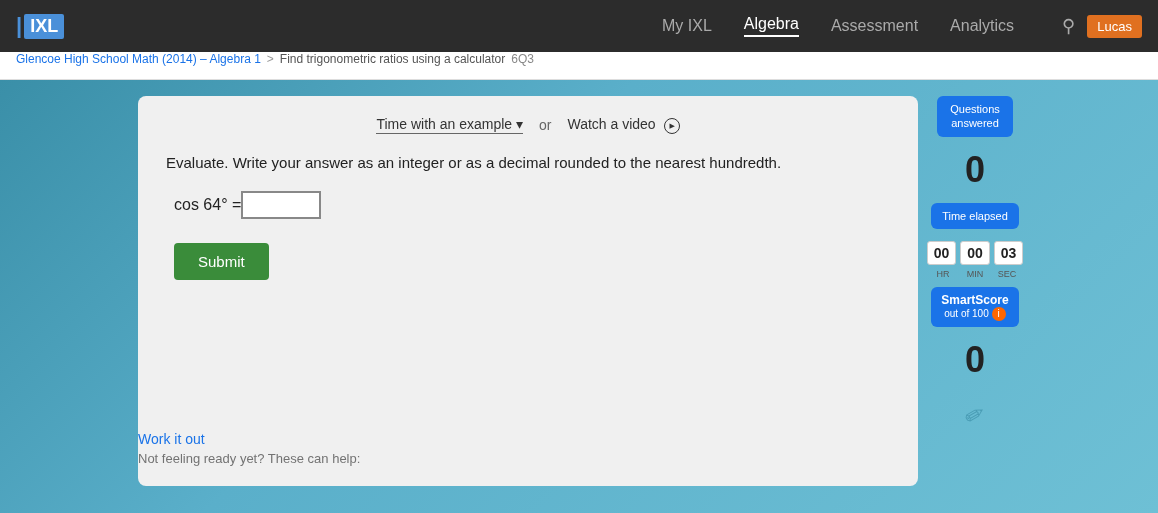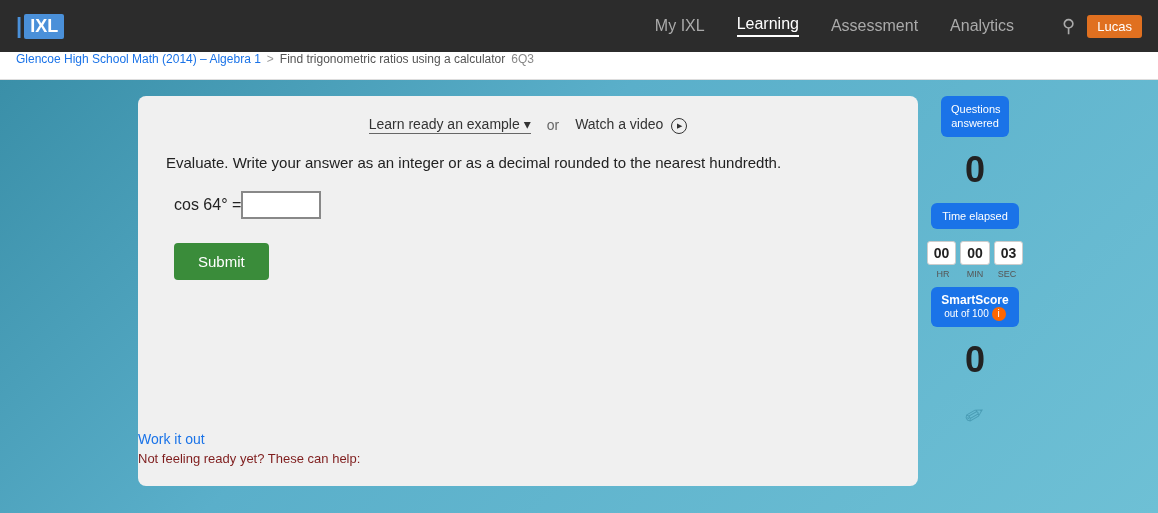--- a/index.html
+++ b/index.html
@@ -210,41 +210,41 @@
       left: 0;
       right: 0;
       text-align: left;
     }
     .work-it-out {
       color: #1a73e8;
       font-size: 14px;
       cursor: pointer;
     }
     .not-ready-text {
-      color: #7f1d1d;
+      color: #737373;
       font-size: 13px;
       margin-top: 4px;
     }
 
     
     .right-panel {
       width: 90px;
       display: flex;
       flex-direction: column;
       gap: 8px;
       align-items: center;
     }
 
     .questions-answered-box {
       background: #1a73e8;
       color: white;
       border-radius: 6px;
       padding: 6px 10px;
       text-align: center;
-      width: 68px;
+      width: 76px;
     }
     .qa-label {
       font-size: 11px;
       line-height: 1.3;
     }
 
     .score-number {
       font-size: 36px;
       font-weight: bold;
       color: #222;
@@ -346,42 +346,42 @@
 <body>
 
 <div class="header">
   <div class="logo">
     <span class="logo-bracket">|</span>
     <span class="logo-ixl">IXL</span>
   </div>
   <div class="nav-spacer"></div>
   <div class="nav-links">
     <span class="nav-link">My IXL</span>
-    <span class="nav-link active">Learning</span>
+    <span class="nav-link active">Algebra</span>
     <span class="nav-link">Assessment</span>
     <span class="nav-link">Analytics</span>
   </div>
   <div class="header-right">
     <button class="search-icon-btn">⚲</button>
     <span class="user-avatar">Lucas</span>
   </div>
 </div>
 
 <div class="breadcrumb-bar">
   <a>Glencoe High School Math (2014) – Algebra 1</a>
   <span class="breadcrumb-sep">&gt;</span>
   <span>Find trigonometric ratios using a calculator</span>
   <span style="margin-left:6px; color:#888;">6Q3</span>
 </div>
 
 <div class="main-area">
 
   <div class="question-card">
     <div class="card-top-bar">
-      <button class="learn-example-btn">Learn ready an example ▾</button>
+      <button class="learn-example-btn">Time with an example ▾</button>
       <span class="or-text">or</span>
       <button class="watch-video-btn">
         <span>Watch a video</span>
         <span class="video-icon"></span>
       </button>
     </div>
 
     <p class="question-text">Evaluate. Write your answer as an integer or as a decimal rounded to the nearest hundredth.</p>
 
     <div class="math-row">

